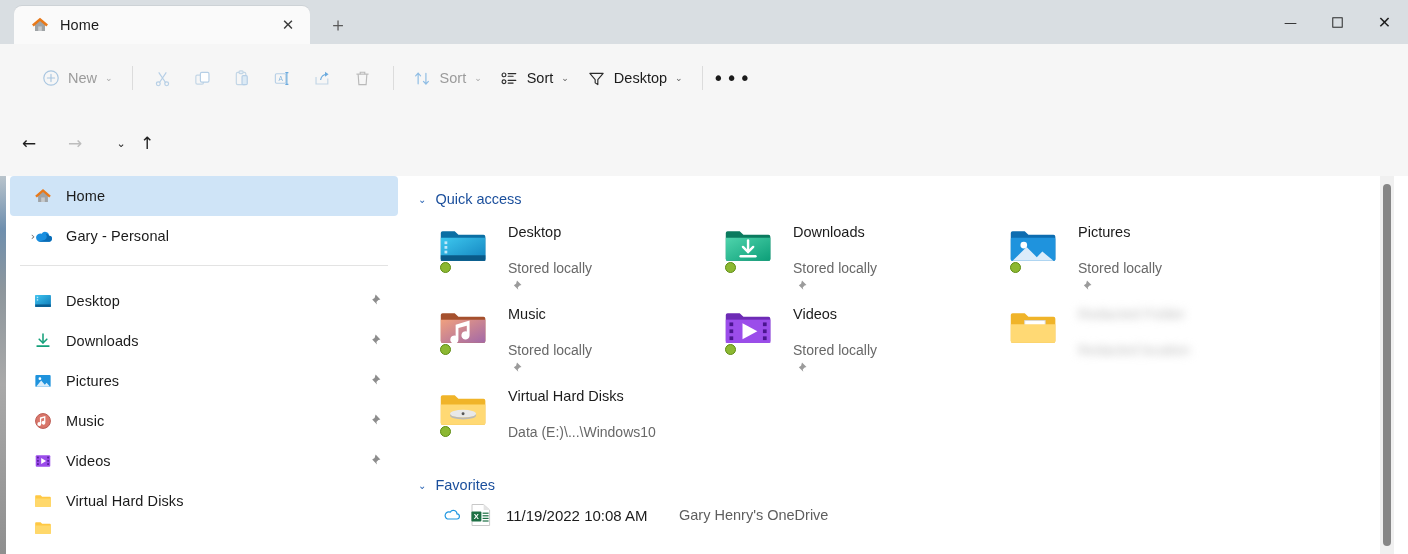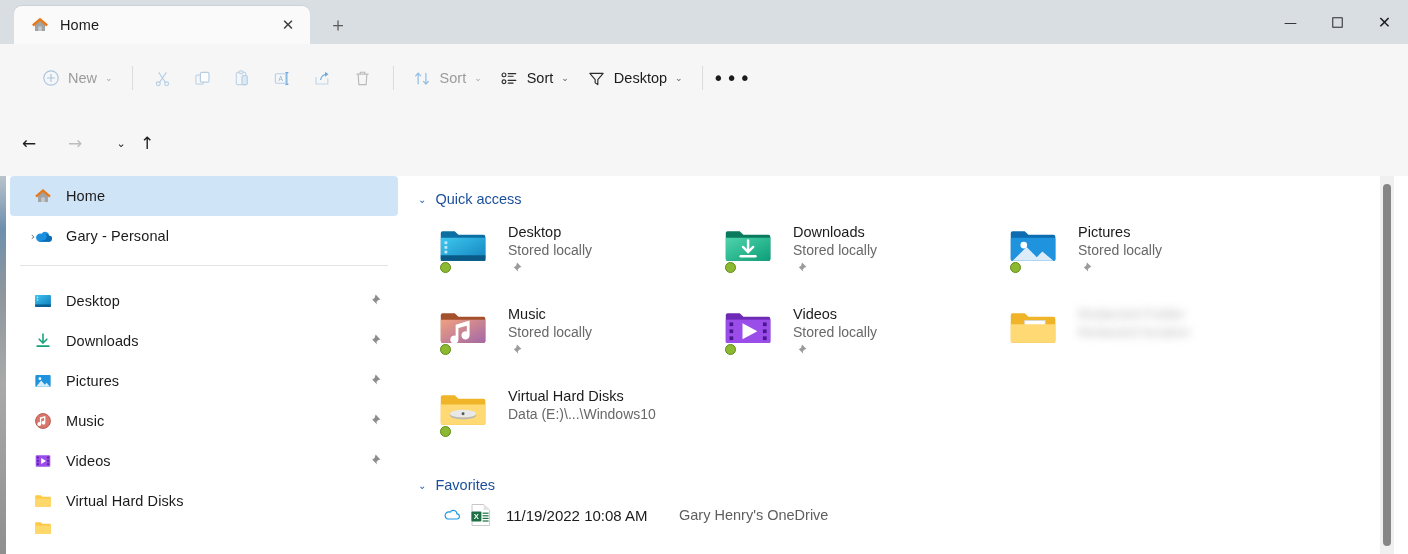--- a/index.html
+++ b/index.html
@@ -122,21 +122,21 @@
 
   .tilegrid { display: flex; flex-wrap: wrap; padding: 10px 0 0 36px; }
   .tile { width: 285px; height: 82px; display: flex; align-items: flex-start; padding-top: 4px; }
   .tile-icon { position: relative; width: 56px; height: 52px; flex: 0 0 56px; margin-right: 14px; }
   .tile-badge {
     position: absolute; left: 2px; bottom: 0px; width: 11px; height: 11px; border-radius: 50%;
     background: #8cb832; border: 1px solid #5f8c12;
   }
   .tile-text { padding-top: 3px; min-width: 0; }
   .tile-title { font-size: 14.5px; color: #1b1b1b; white-space: nowrap; }
-  .tile-sub { font-size: 14px; color: #686868; margin-top: 2px; white-space: nowrap; }
+  .tile-sub { font-size: 14px; color: #686868; margin-top: 20px; white-space: nowrap; }
   .tile-pin { margin-top: 3px; width: 15px; height: 15px; }
   .tile.redacted .tile-title,
   .tile.redacted .tile-sub { color: #bdbdbd; filter: blur(4.5px); }
 
   .fav-head { display: flex; align-items: center; gap: 9px; padding: 14px 0 0 16px; }
   .fav-row { display: flex; align-items: center; padding: 10px 0 0 40px; }
   .fav-cloud { width: 20px; height: 20px; margin-right: 8px; }
   .fav-fileicon { width: 22px; height: 24px; margin-right: 14px; }
   .fav-name { font-size: 14.5px; color: #1b1b1b; width: 270px; }
   .fav-date { font-size: 15px; color: #1b1b1b; width: 173px; }

